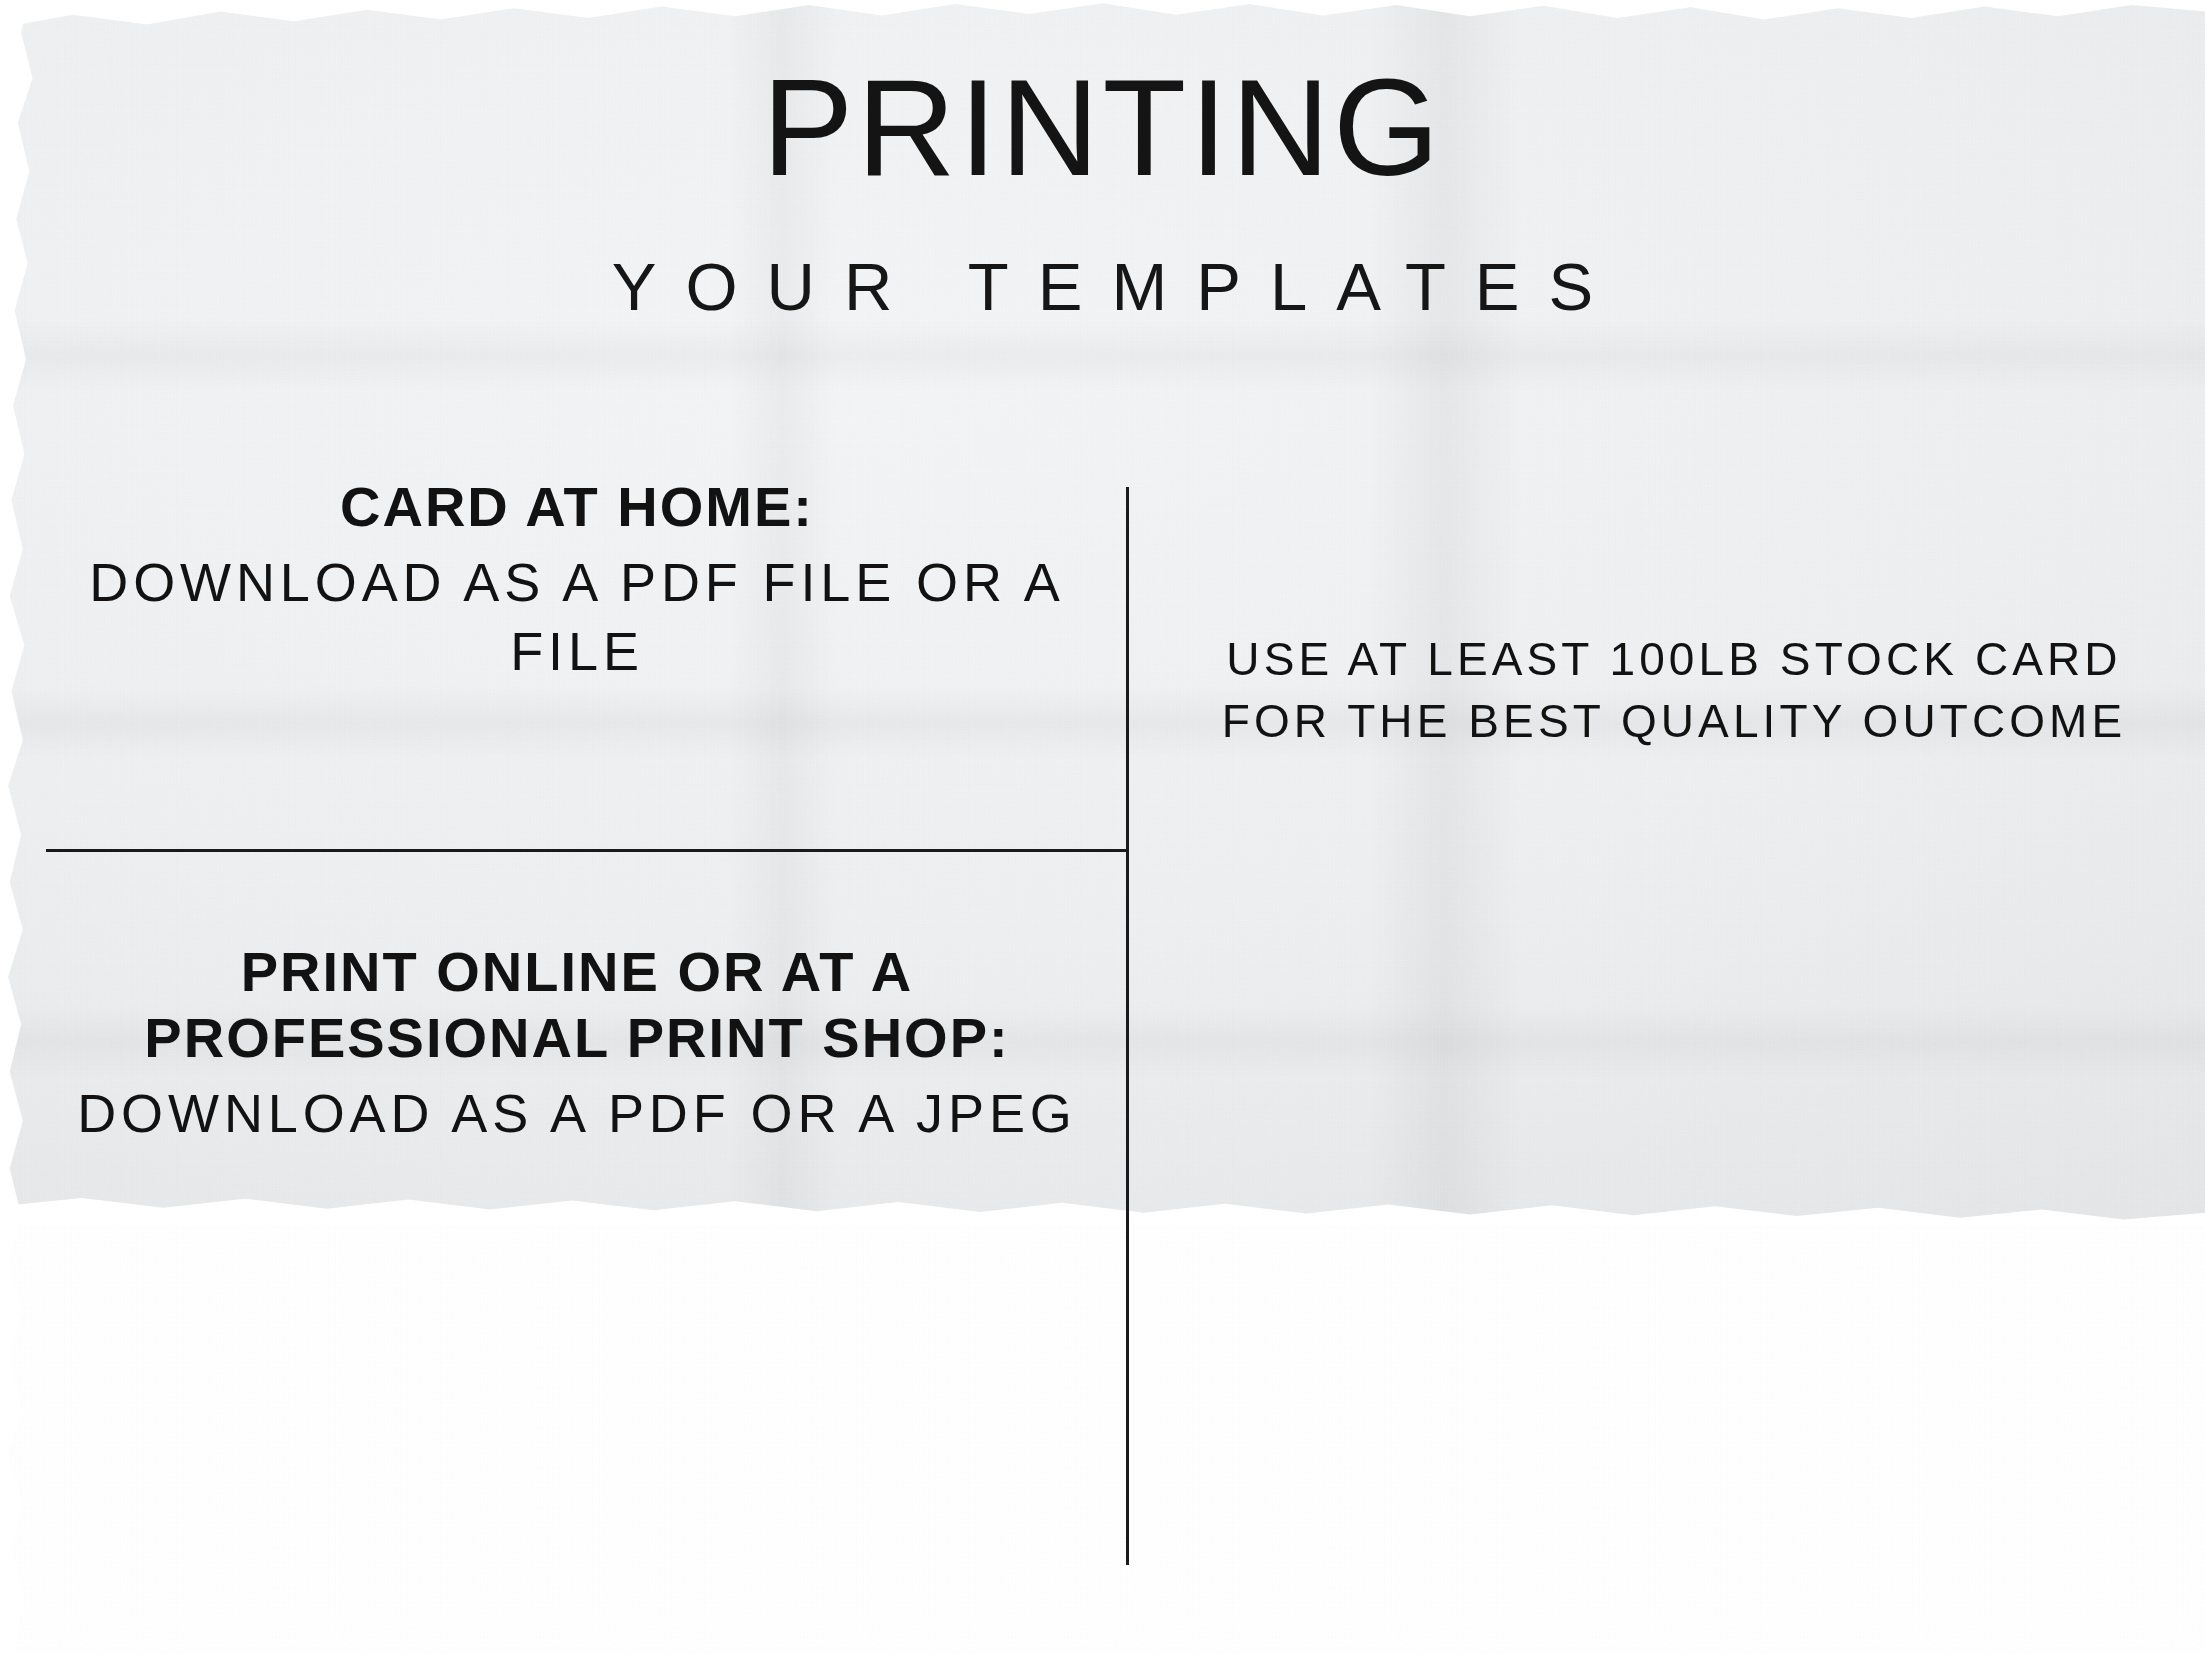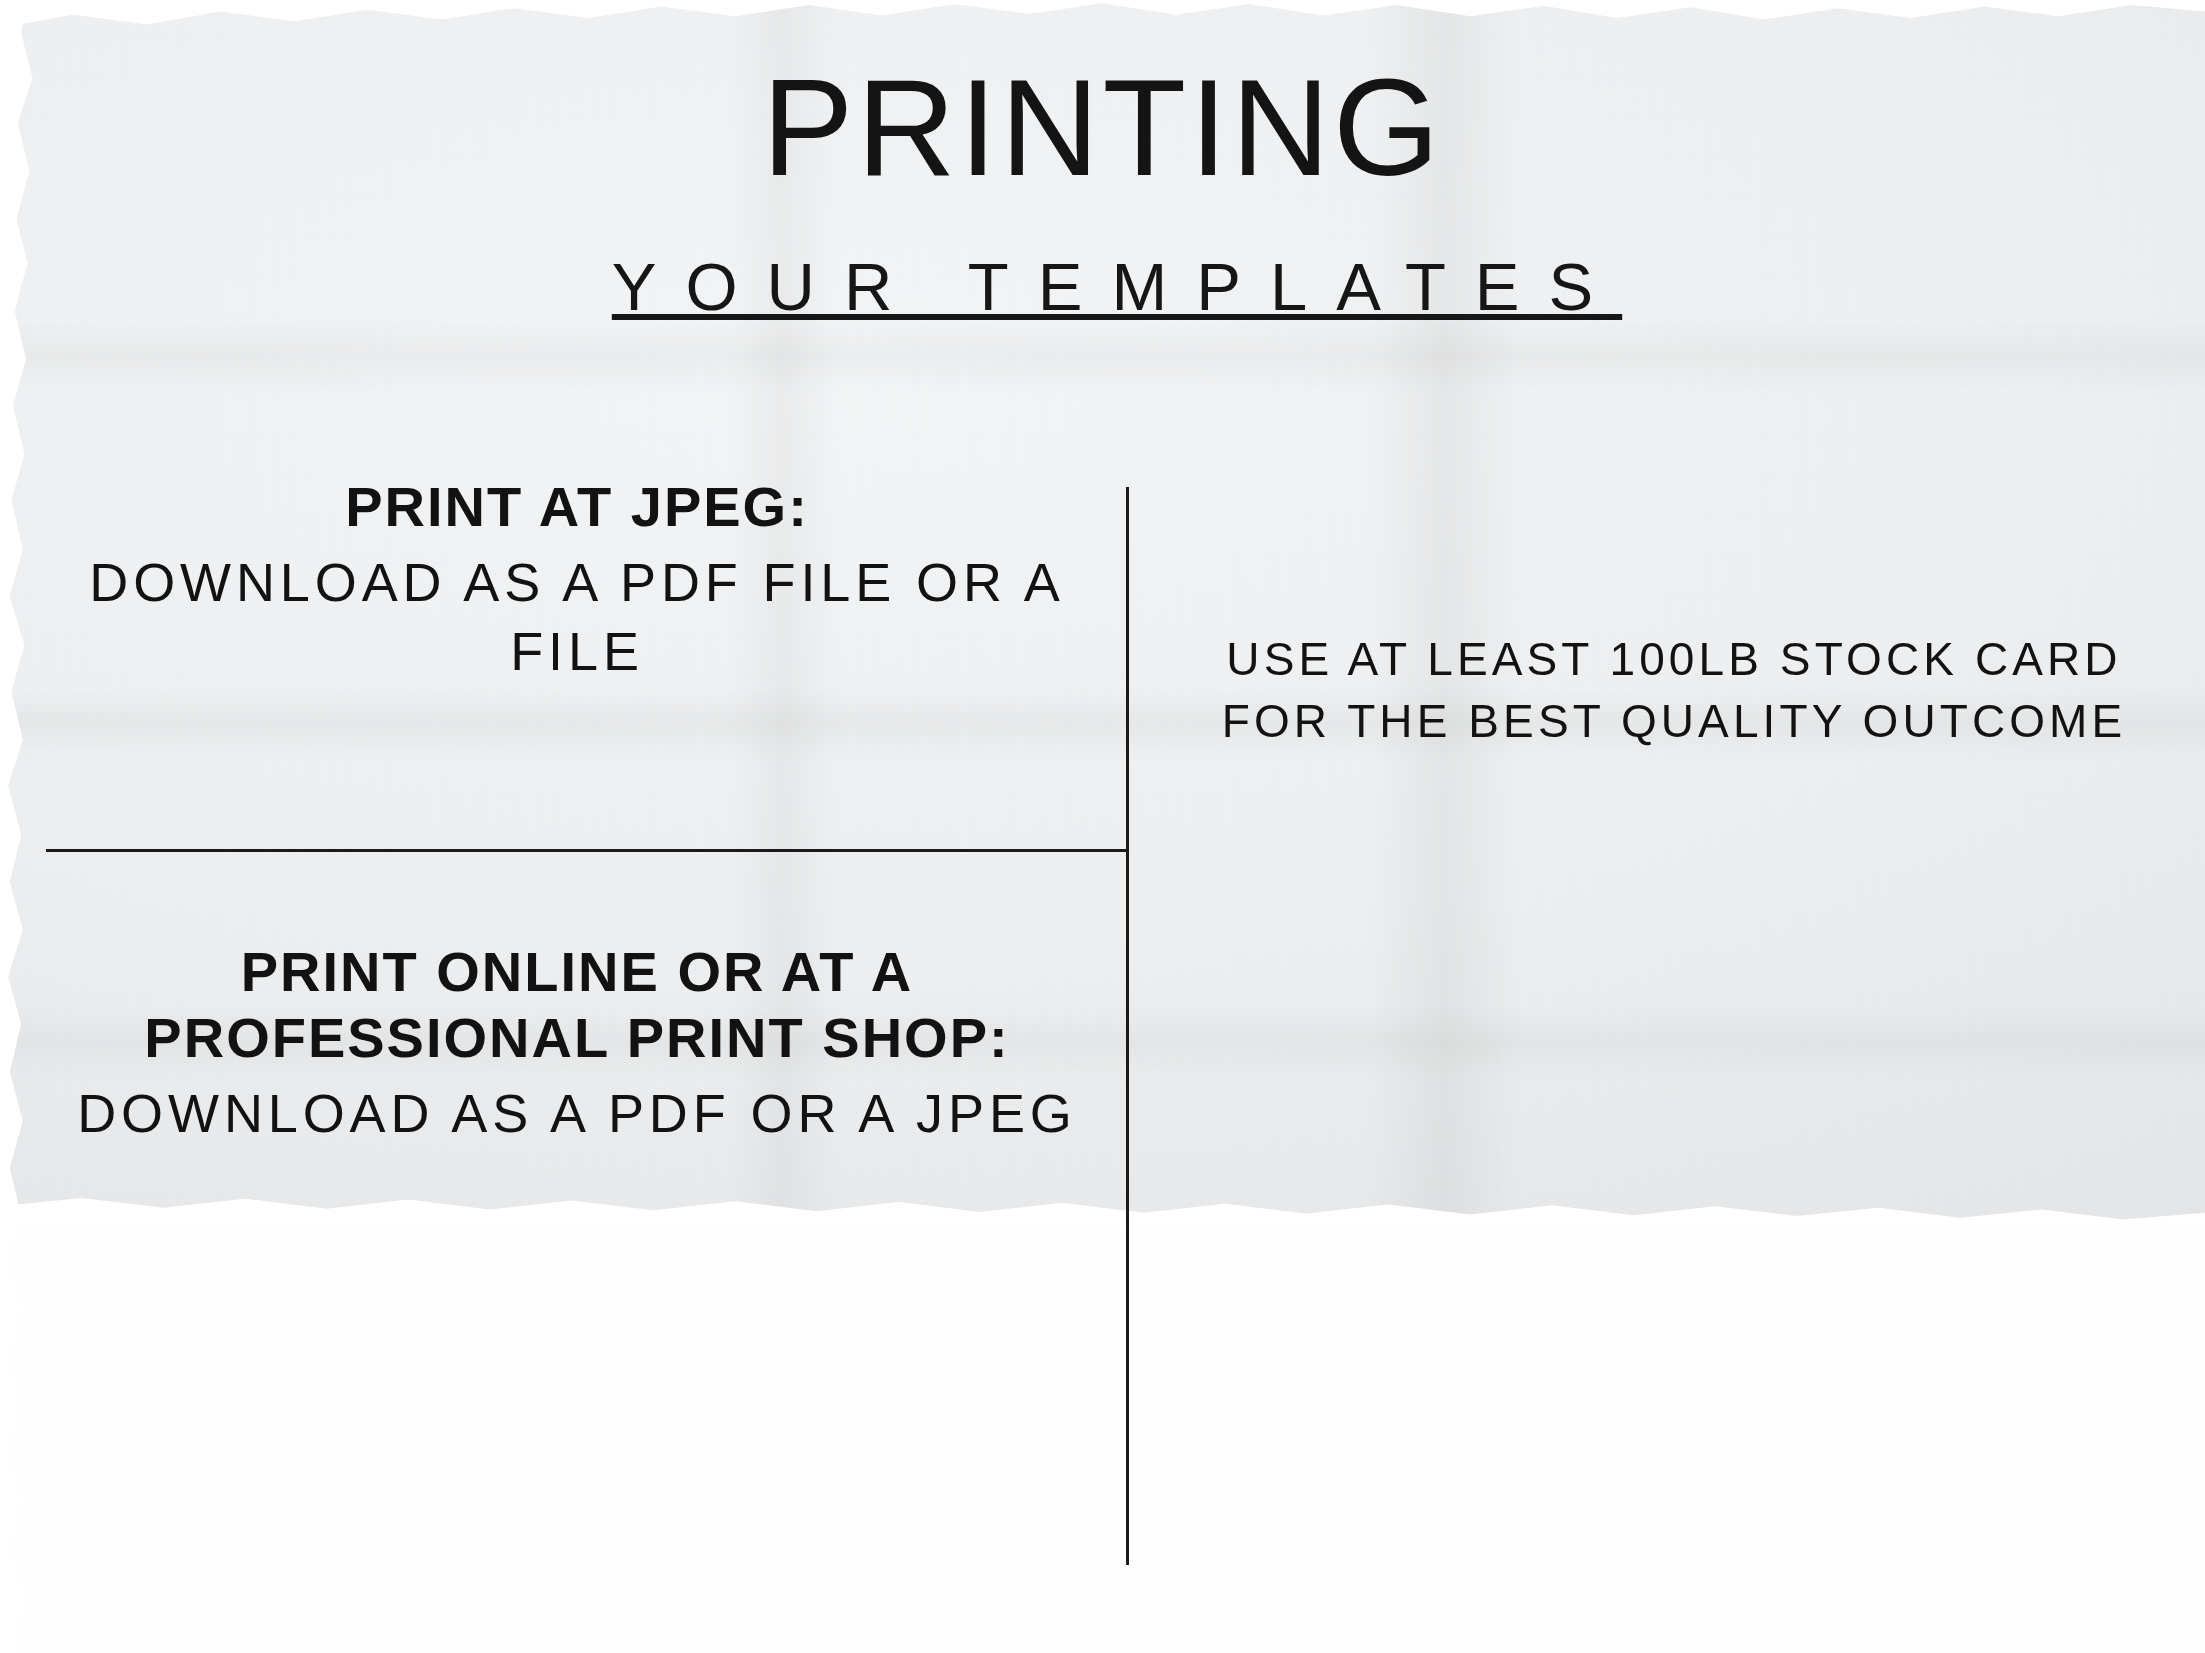--- a/index.html
+++ b/index.html
@@ -106,21 +106,20 @@
     position: absolute;
     left: 0; top: 253px;
     width: 2205px;
     text-align: center;
     font-size: 67px;
     line-height: 1;
     font-weight: 300;
     letter-spacing: 29px;
     text-indent: 29px;
     color: #161616;
-    text-decoration: underline;
   }
 
   
   .rule-vertical {
     position: absolute;
     left: 1126px;
     top: 487px;
     width: 3.3px;
     height: 1078px;
     background: #1a1a1a;
@@ -196,21 +195,21 @@
   <div class="content">
 
     <div class="title">PRINTING</div>
 
     <div class="subtitle">YOUR TEMPLATES</div>
 
     <div class="rule-vertical"></div>
     <div class="rule-horizontal"></div>
 
     <div class="col-left block-home">
-      <p class="block-heading">PRINT AT JPEG:</p>
+      <p class="block-heading">CARD AT HOME:</p>
       <p class="block-body">DOWNLOAD AS A PDF FILE OR A FILE</p>
     </div>
 
     <div class="col-left block-shop">
       <p class="block-heading">PRINT ONLINE OR AT A PROFESSIONAL PRINT SHOP:</p>
       <p class="block-body">DOWNLOAD AS A PDF OR A JPEG</p>
     </div>
 
     <div class="col-right">USE AT LEAST 100LB STOCK CARD FOR THE BEST QUALITY OUTCOME</div>
 

